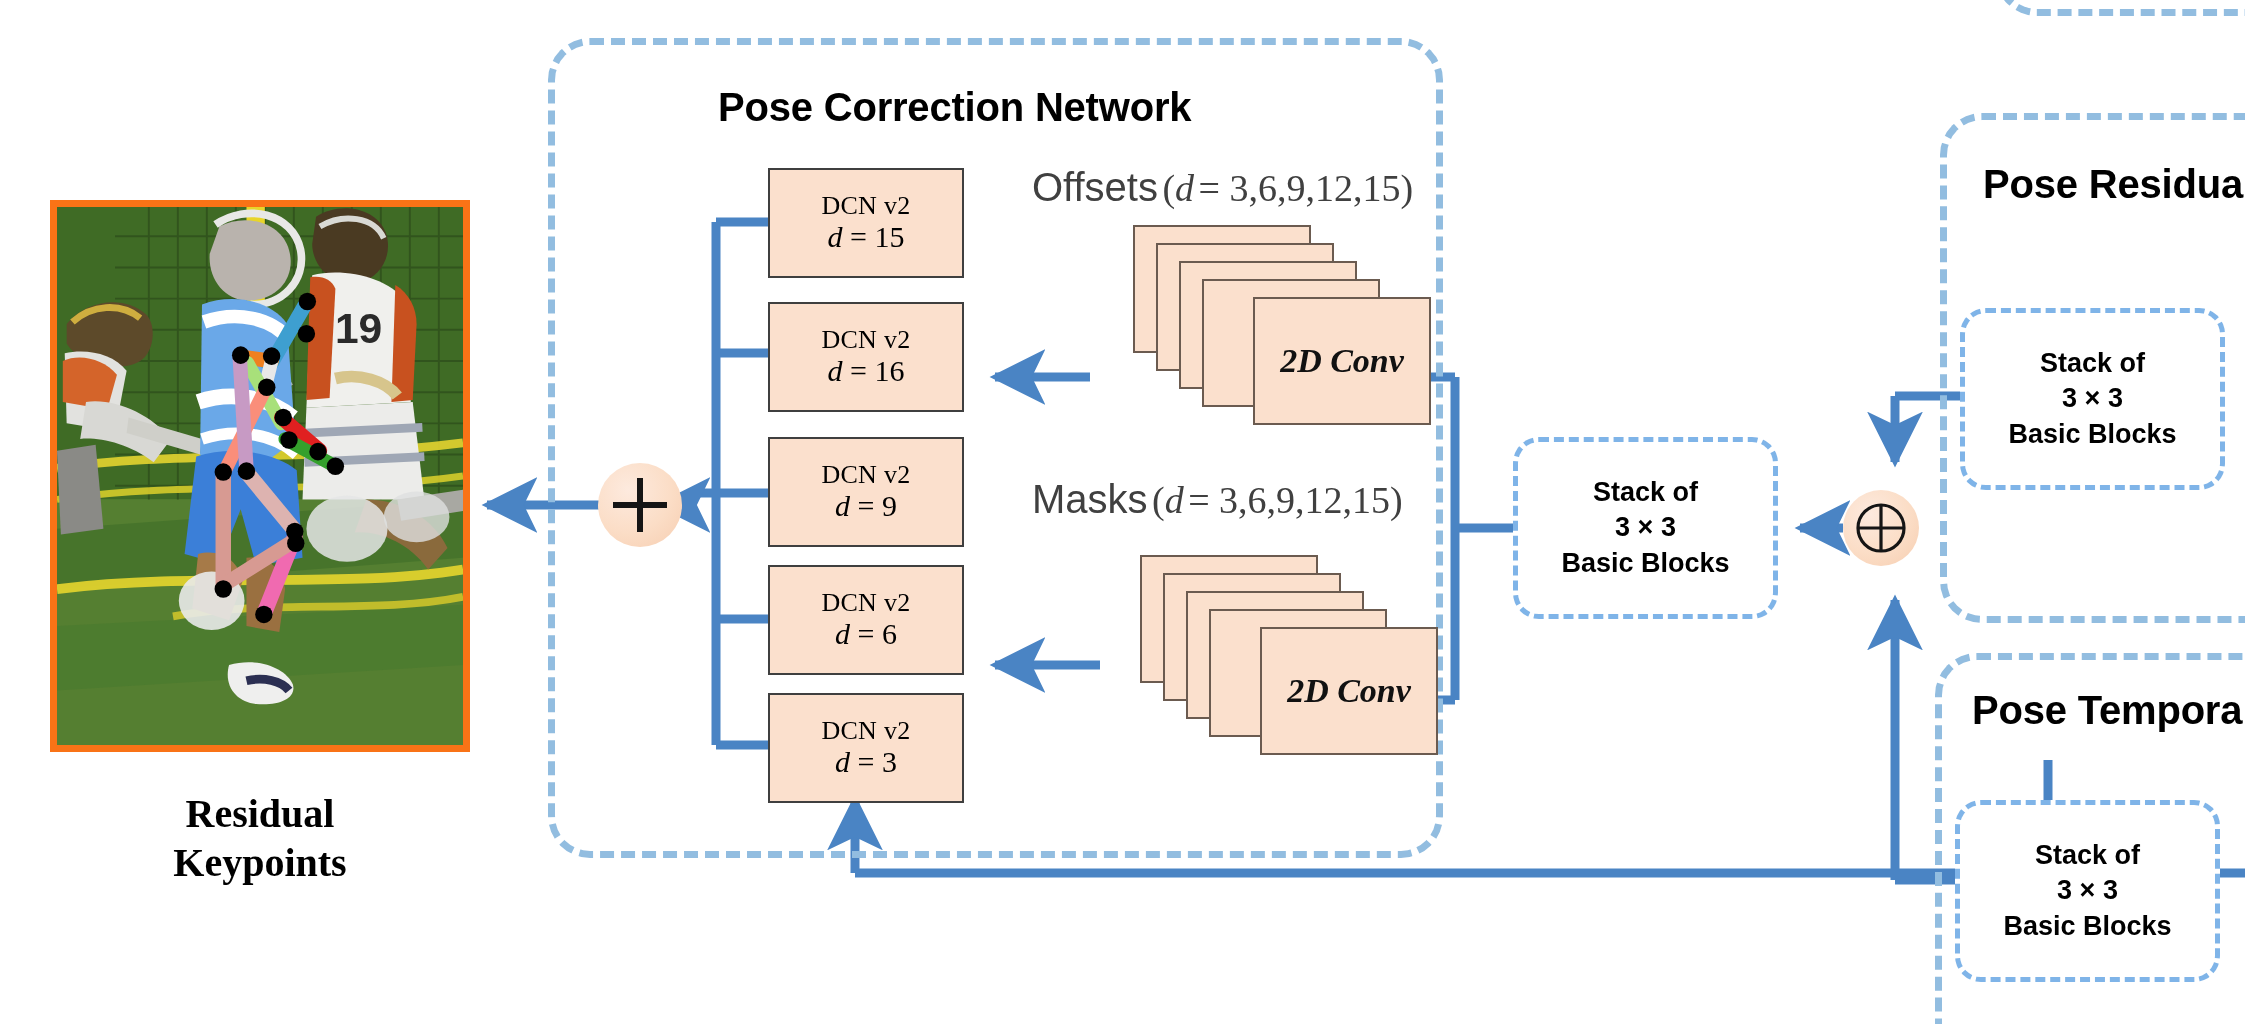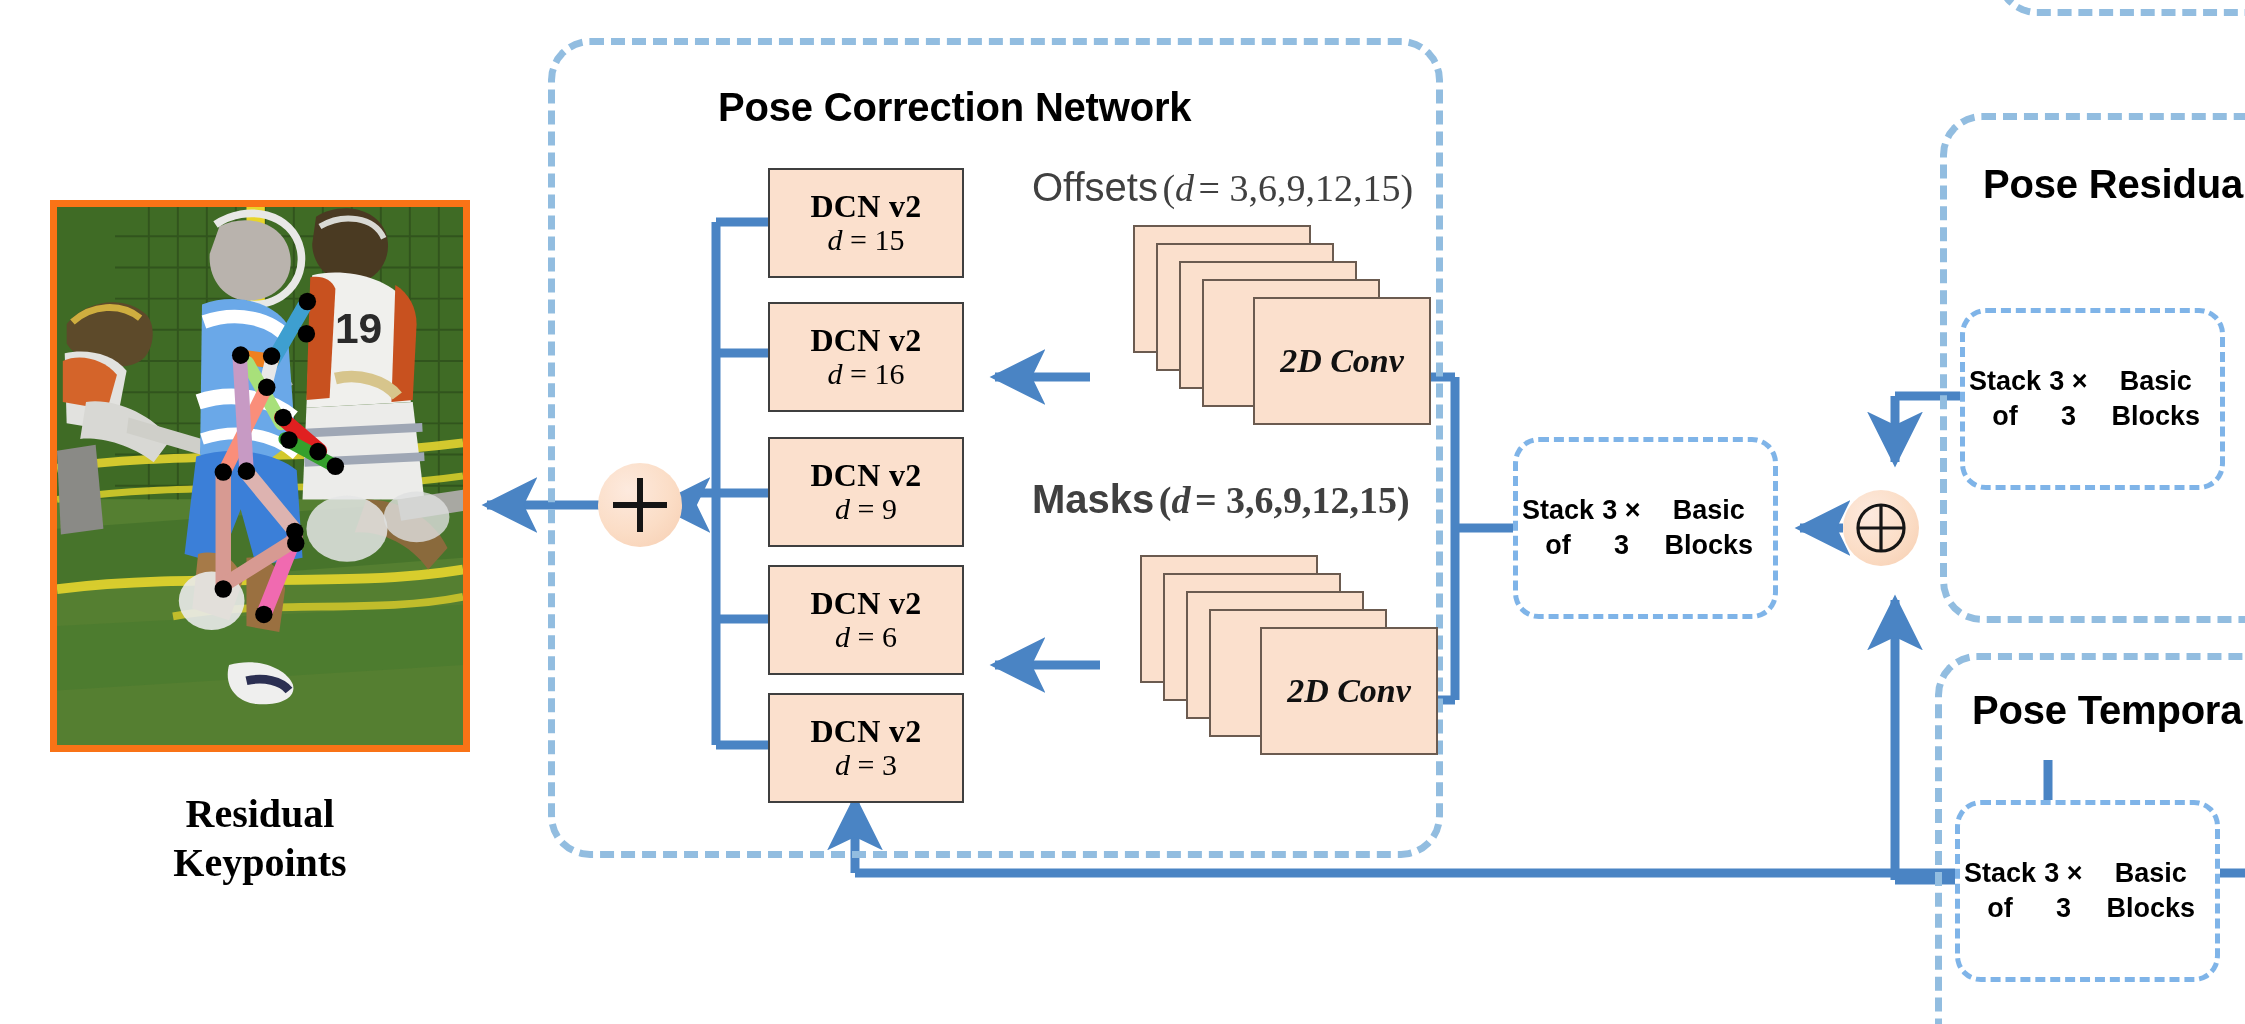--- a/index.html
+++ b/index.html
@@ -28,21 +28,21 @@
   .dcn{
     position:absolute;
     background:#fbe0cd;
     border:2.5px solid #3f3f3f;
     box-sizing:border-box;
     display:flex;flex-direction:column;
     align-items:center;justify-content:center;
     font-family:"Liberation Serif", serif;
     color:#000;
   }
-  .dcn .l1{font-weight:bold;font-size:32px;line-height:1.08;letter-spacing:0.3px;}
+  .dcn .l1{font-weight:normal;font-size:26px;line-height:1.08;letter-spacing:0.3px;}
   .dcn .l2{font-size:30px;line-height:1.12;}
   .dcn .l2 .it{font-style:italic;}
 
   
   .sheet{
     position:absolute;
     background:#fbe0cd;
     border:2.5px solid #6b5b50;
     box-sizing:border-box;
   }
@@ -59,21 +59,21 @@
   .lbl .plain{font-family:"Liberation Sans", sans-serif;font-size:40px;}
   .lbl .ser{font-family:"Liberation Serif", serif;font-size:38px;}
   .lbl .it{font-family:"Liberation Serif", serif;font-style:italic;font-size:38px;}
 
   
   .blockbox{
     position:absolute;
     border:5px dashed #7fb4e8;
     border-radius:26px;
     box-sizing:border-box;
-    display:flex;flex-direction:row;
+    display:flex;flex-direction:column;
     align-items:center;justify-content:center;
     font-weight:bold;color:#000;
     text-align:center;
     line-height:1.30;
     font-size:27px;
     background:#fff;
   }
 
   
   .circ{
@@ -331,21 +331,21 @@
   <div>
     <div class="sheet" style="left:1133px;top:225px;width:178px;height:128px;"></div>
     <div class="sheet" style="left:1156px;top:243px;width:178px;height:128px;"></div>
     <div class="sheet" style="left:1179px;top:261px;width:178px;height:128px;"></div>
     <div class="sheet" style="left:1202px;top:279px;width:178px;height:128px;"></div>
     <div class="sheet sheet-top" style="left:1225px;top:297px;width:178px;height:128px;">
       <span>2D Conv</span>
     </div>
   </div>
 
-  <div class="lbl" style="left:1000px;top:477px;font-weight:bold;">
+  <div class="lbl" style="left:1000px;top:477px;">
     <span class="plain">Masks</span>
     <span class="ser">(</span><span class="it">d</span>
     <span class="ser">= 3,6,9,12,15</span><span class="ser">)</span>
   </div>
 
   <div>
     <div class="sheet" style="left:1140px;top:555px;width:178px;height:128px;"></div>
     <div class="sheet" style="left:1163px;top:573px;width:178px;height:128px;"></div>
     <div class="sheet" style="left:1186px;top:591px;width:178px;height:128px;"></div>
     <div class="sheet" style="left:1209px;top:609px;width:178px;height:128px;"></div>

